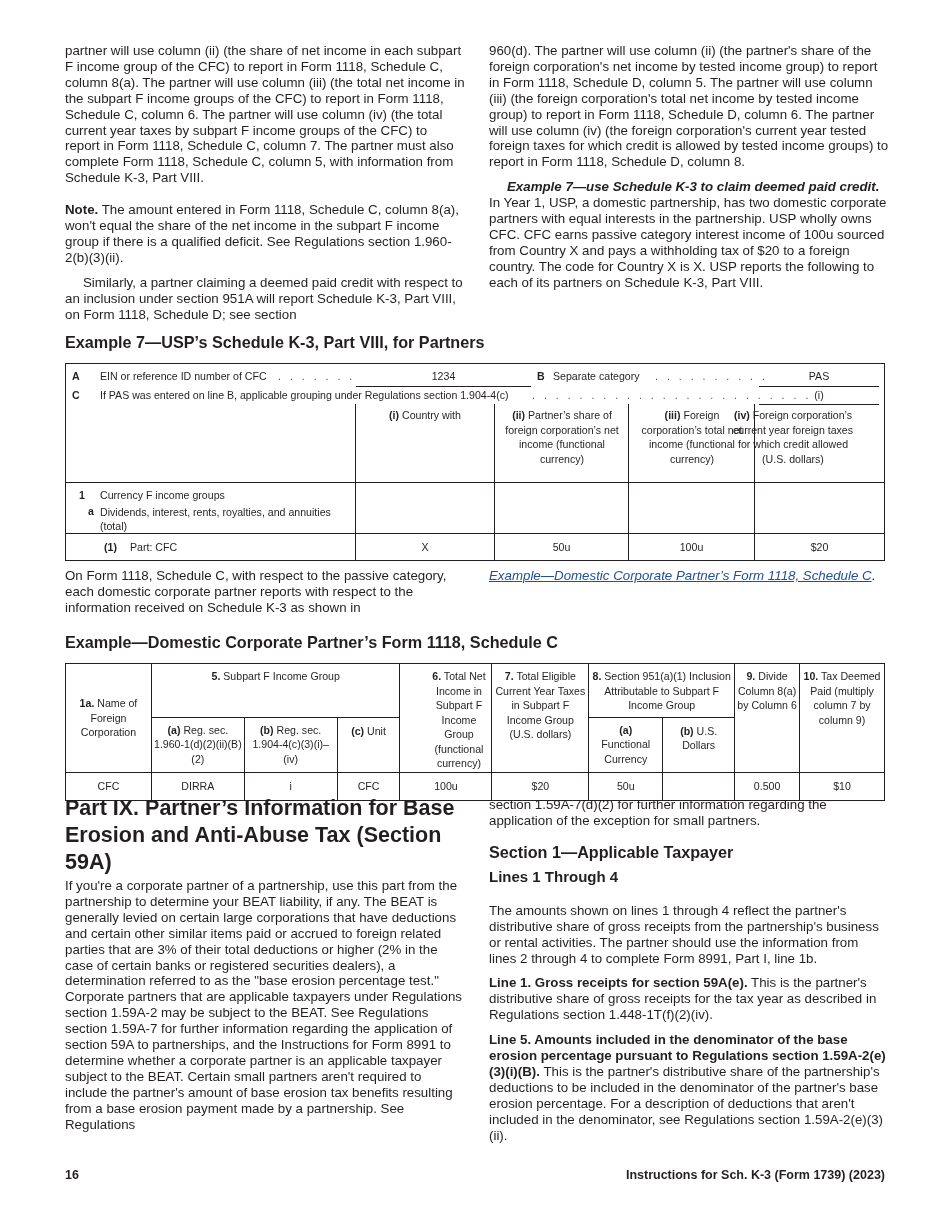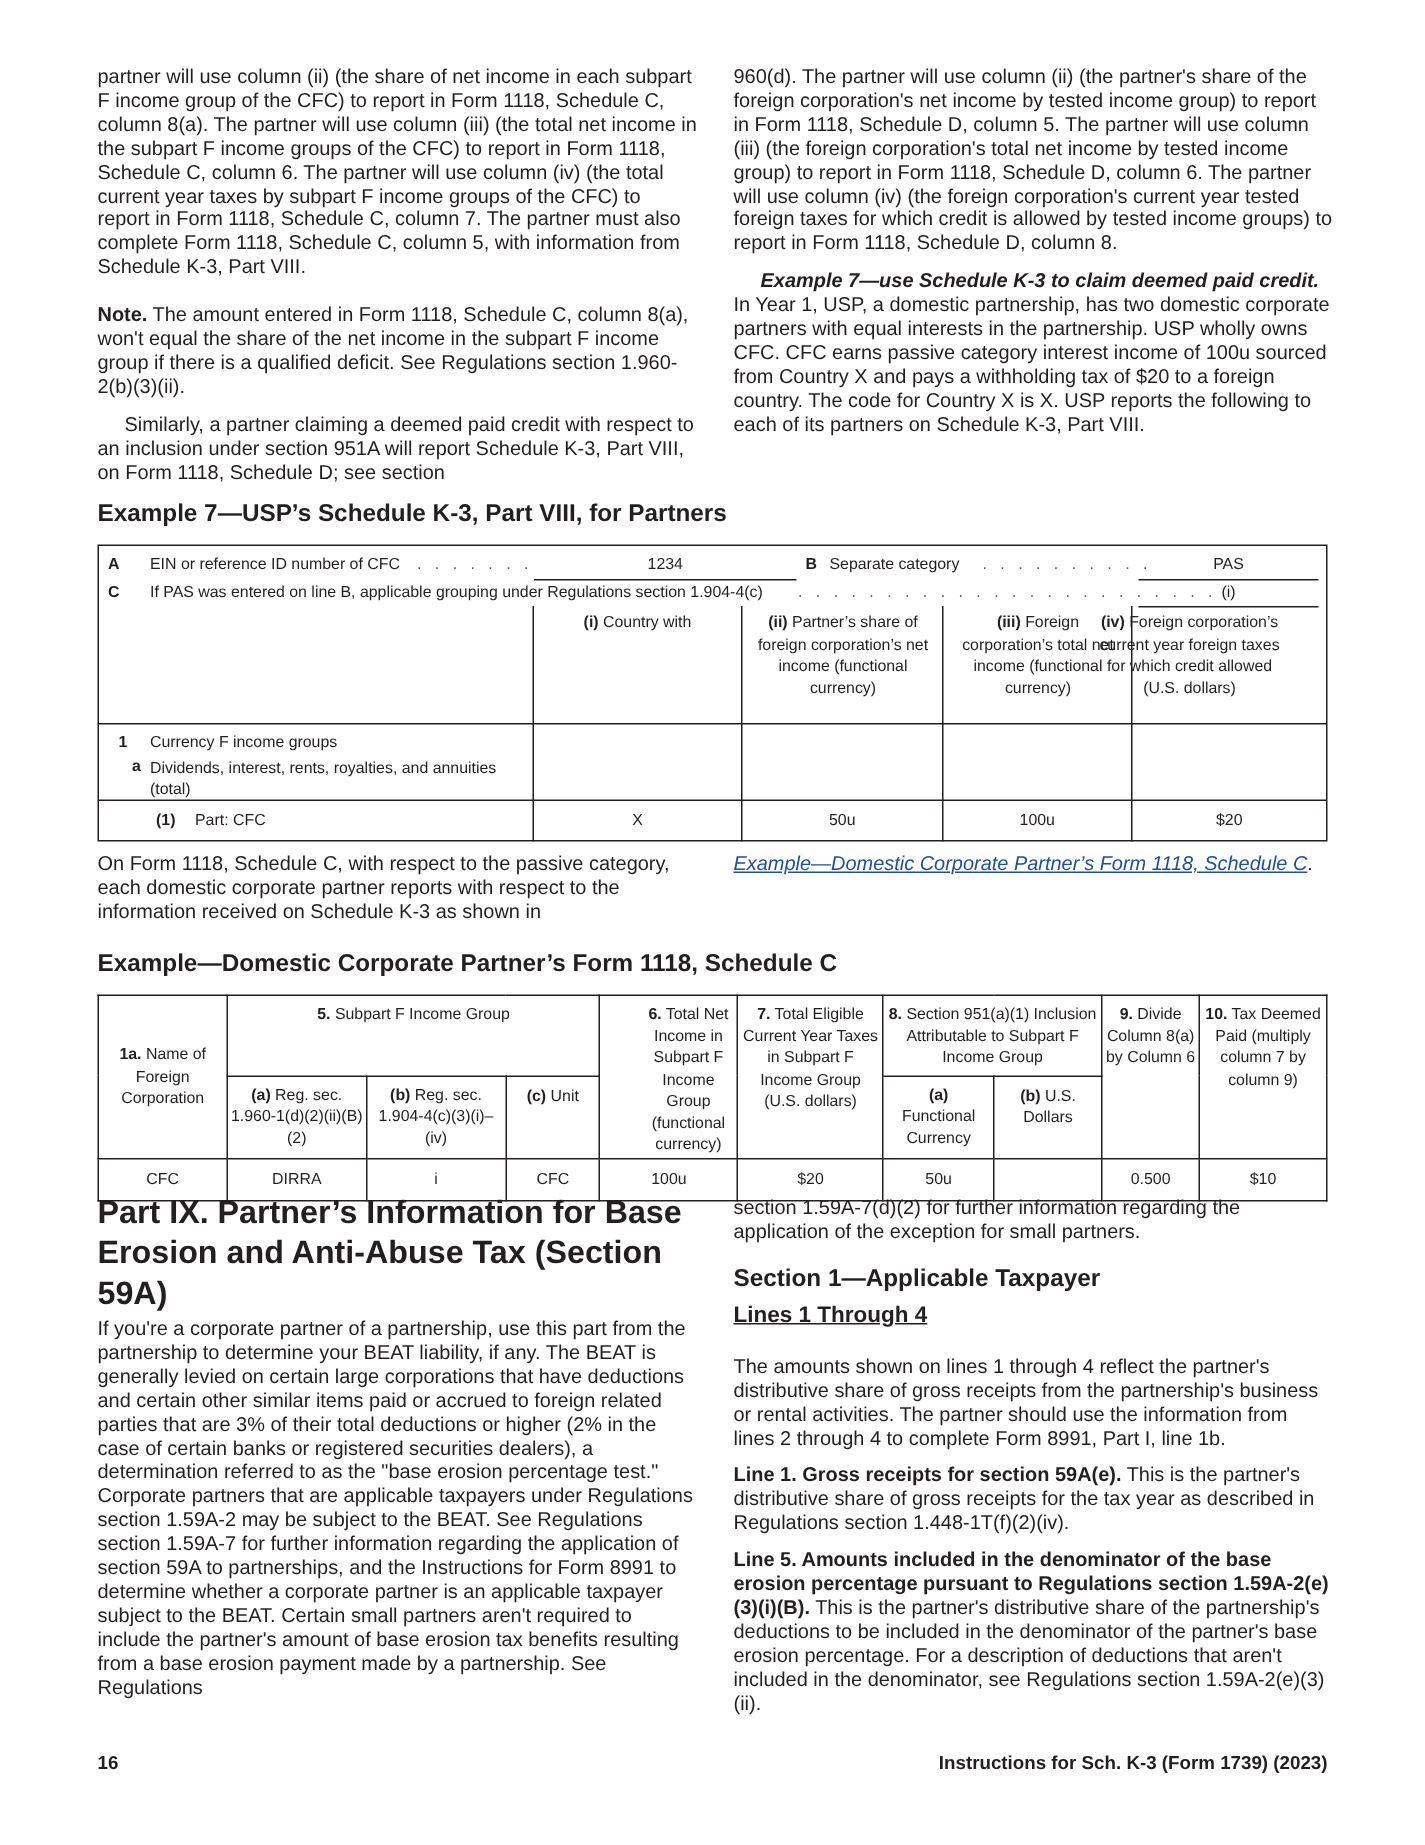--- a/index.html
+++ b/index.html
@@ -177,20 +177,20 @@
   </table>
 
 <div class="part-title">Part IX. Partner’s Information for Base Erosion and Anti-Abuse Tax (Section 59A)</div>
 <div class="col" style="left:65px; top:878px; width:400px;">
   <p>If you're a corporate partner of a partnership, use this part from the partnership to determine your BEAT liability, if any. The BEAT is generally levied on certain large corporations that have deductions and certain other similar items paid or accrued to foreign related parties that are 3% of their total deductions or higher (2% in the case of certain banks or registered securities dealers), a determination referred to as the "base erosion percentage test." Corporate partners that are applicable taxpayers under Regulations section 1.59A-2 may be subject to the BEAT. See Regulations section 1.59A-7 for further information regarding the application of section 59A to partnerships, and the Instructions for Form 8991 to determine whether a corporate partner is an applicable taxpayer subject to the BEAT. Certain small partners aren't required to include the partner's amount of base erosion tax benefits resulting from a base erosion payment made by a partnership. See Regulations</p>
 </div>
 
 <div class="col" style="left:489px; top:797px; width:400px;">
   <p>section 1.59A-7(d)(2) for further information regarding the application of the exception for small partners.</p>
   <p style="font-weight:bold; font-size:16.2px; margin-top:13px !important; line-height:20px;">Section 1—Applicable Taxpayer</p>
-  <p style="font-weight:bold; font-size:15px; margin-top:5px !important; line-height:20px;text-decoration:underline;">Lines 1 Through 4</p>
+  <p style="font-weight:bold; font-size:15px; margin-top:5px !important; line-height:20px;">Lines 1 Through 4</p>
   <p style="margin-top:16px !important;">The amounts shown on lines 1 through 4 reflect the partner's distributive share of gross receipts from the partnership's business or rental activities. The partner should use the information from lines 2 through 4 to complete Form 8991, Part I, line 1b.</p>
   <p class="gap"><span class="b">Line 1. Gross receipts for section 59A(e).</span><span> This is the partner's distributive share of gross receipts for the tax year as described in Regulations section 1.448-1T(f)(2)(iv).</span></p>
   <p class="gap"><span class="b">Line 5. Amounts included in the denominator of the base erosion percentage pursuant to Regulations section 1.59A-2(e)(3)(i)(B).</span><span> This is the partner's distributive share of the partnership's deductions to be included in the denominator of the partner's base erosion percentage. For a description of deductions that aren't included in the denominator, see Regulations section 1.59A-2(e)(3)(ii).</span></p>
 </div>
 
 <div class="footer" style="left:65px;">16</div>
 <div class="footer" style="right:65px;">Instructions for Sch. K-3 (Form 1739) (2023)</div>
 
 </body></html>

